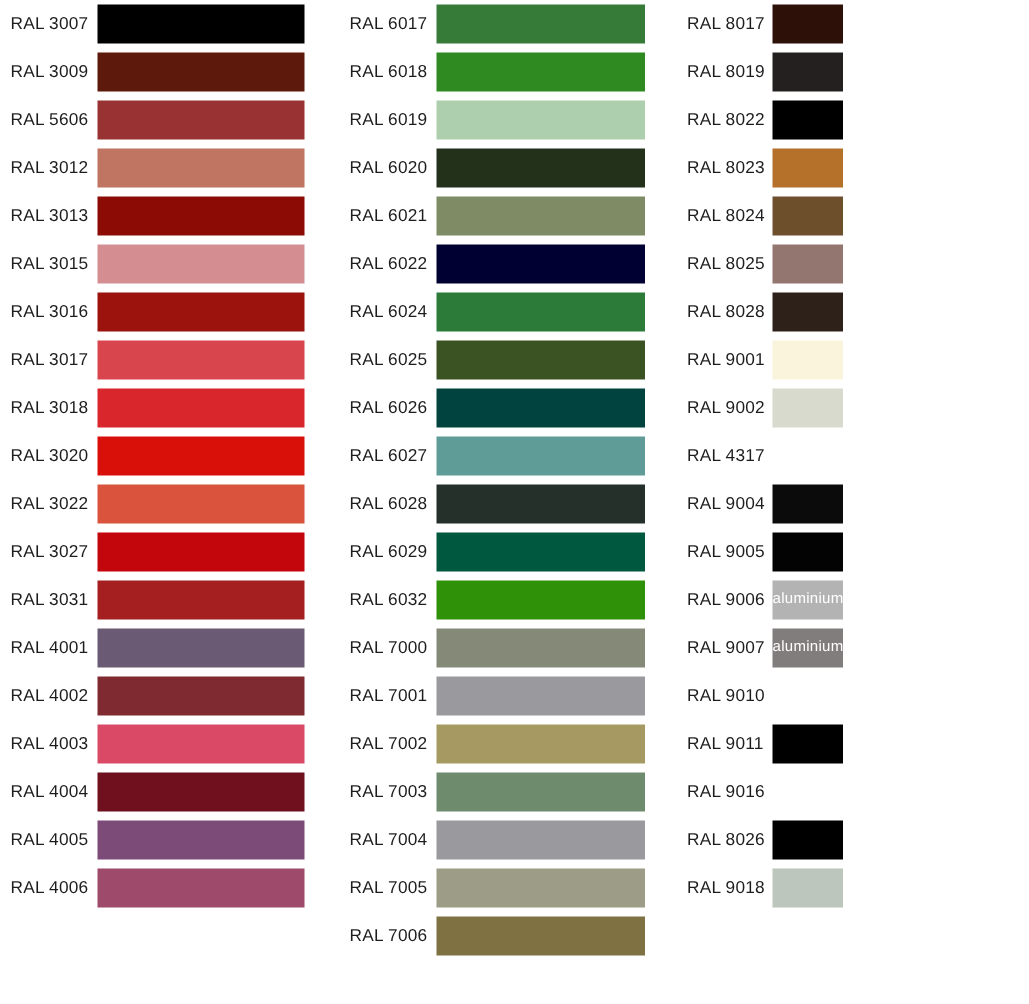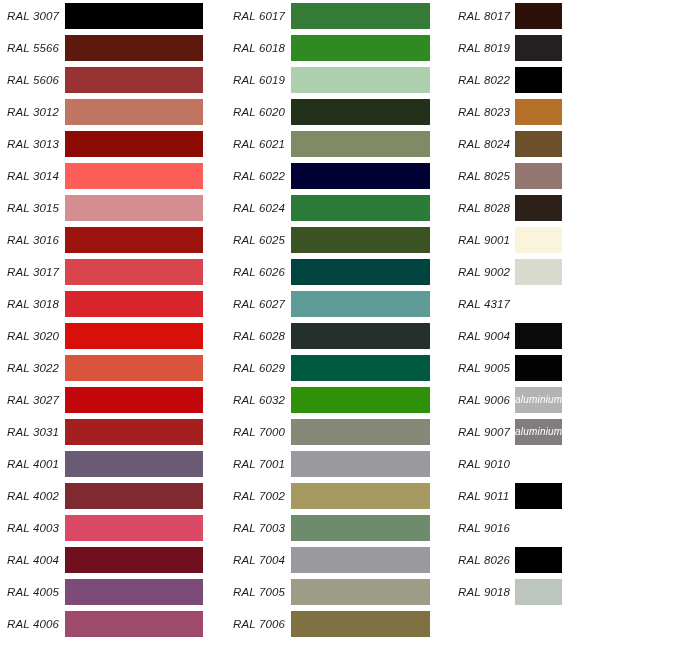--- a/index.html
+++ b/index.html
@@ -12,21 +12,20 @@
     width: 686px;
     height: 669px;
     font-family: "Liberation Sans", "DejaVu Sans", sans-serif;
     -webkit-font-smoothing: antialiased;
   }
   #chart {
     position: relative;
     width: 562px;
     height: 669px;
     overflow: hidden;
-    font-style: italic;
   }
   .column {
     position: absolute;
     top: 0;
     height: 669px;
   }
   .col-0 { left: 0px;   width: 228px; }
   .col-1 { left: 228px; width: 225px; }
   .col-2 { left: 453px; width: 233px; }
 
@@ -75,38 +74,34 @@
 </head>
 <body>
 
 <div id="chart">
   <div class="column col-0">
       <div class="swatch-row">
         <span class="swatch-label">RAL 3007</span>
         <div class="swatch-chip" style="background: rgb(0, 0, 0);"></div>
       </div>
       <div class="swatch-row">
-        <span class="swatch-label">RAL 5566</span>
+        <span class="swatch-label">RAL 3009</span>
         <div class="swatch-chip" style="background: rgb(94, 25, 13);"></div>
       </div>
       <div class="swatch-row">
         <span class="swatch-label">RAL 5606</span>
         <div class="swatch-chip" style="background: rgb(153, 51, 51);"></div>
       </div>
       <div class="swatch-row">
         <span class="swatch-label">RAL 3012</span>
         <div class="swatch-chip" style="background: rgb(191, 117, 97);"></div>
       </div>
       <div class="swatch-row">
         <span class="swatch-label">RAL 3013</span>
         <div class="swatch-chip" style="background: rgb(140, 11, 4);"></div>
-      </div>
-      <div class="swatch-row">
-        <span class="swatch-label">RAL 3014</span>
-        <div class="swatch-chip" style="background: rgb(253, 94, 90);"></div>
       </div>
       <div class="swatch-row">
         <span class="swatch-label">RAL 3015</span>
         <div class="swatch-chip" style="background: rgb(212, 141, 145);"></div>
       </div>
       <div class="swatch-row">
         <span class="swatch-label">RAL 3016</span>
         <div class="swatch-chip" style="background: rgb(156, 18, 12);"></div>
       </div>
       <div class="swatch-row">

